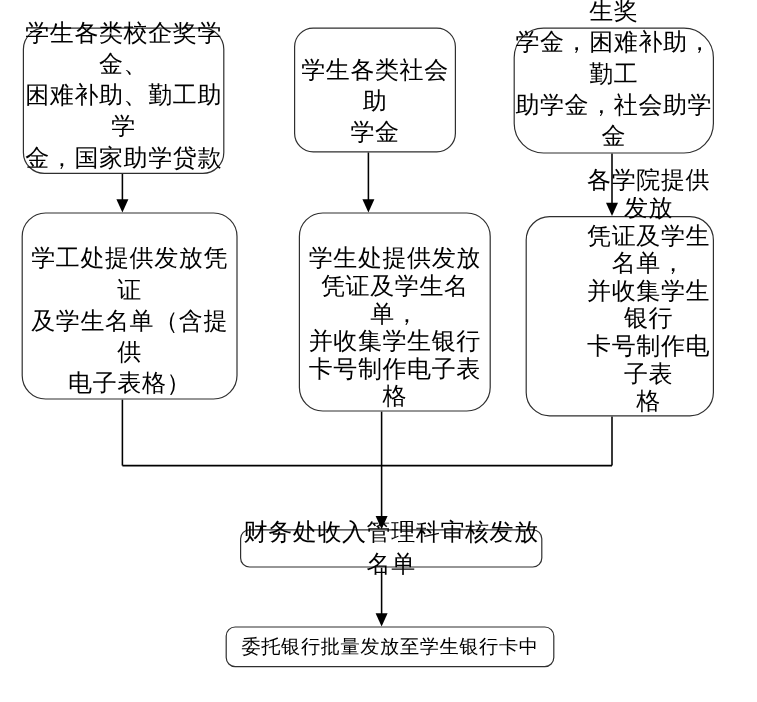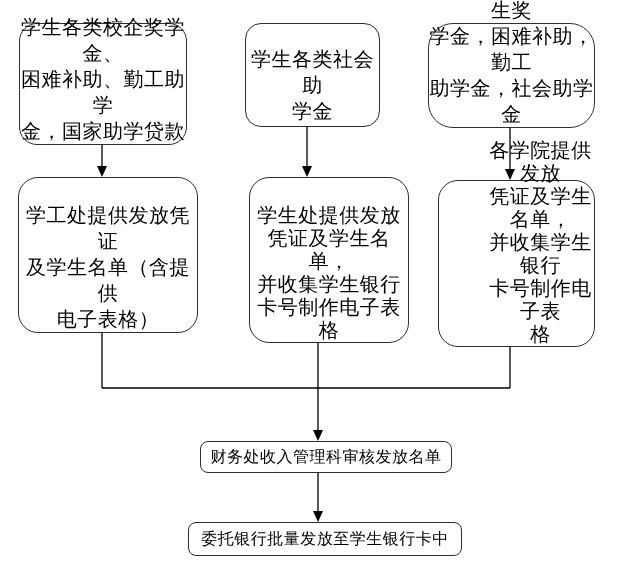--- a/index.html
+++ b/index.html
@@ -39,21 +39,21 @@
     letter-spacing: 0.5px;
     align-items: flex-end;
   }
   .node .label { white-space: pre-line; }
   .n-a { left: 19px;  top: 23px;  width: 168px; height: 122px; border-radius: 18px; padding-top: 11px; line-height: 26px; }
   .n-b { left: 245px; top: 23px;  width: 135px; height: 104px; border-radius: 16px; padding-top: 11px; line-height: 26px; font-family: Liberation Mono, monospace; }
   .n-c { left: 428px; top: 23px;  width: 167px; height: 105px; border-radius: 25px; padding-top: 9px;  line-height: 26px; font-family: Liberation Serif, serif; }
   .n-d { left: 18px;  top: 177px; width: 180px; height: 156px; border-radius: 20px; padding-top: 28px; line-height: 26px; }
   .n-e { left: 237px; top: 177px; width: 160px; height: 166px; border-radius: 20px; padding-top: 16px; line-height: 23px; margin-left: 12px; }
   .n-f { left: 438px; top: 180px; width: 157px; height: 167px; border-radius: 20px; padding-top: 15px; line-height: 23px; padding-left: 48px; }
-  .n-g { left: 200px; top: 441px; width: 252px; height: 32px;  border-radius: 8px; align-items: center; font-size: 16px; }
+  .n-g { left: 200px; top: 441px; width: 252px; height: 32px;  border-radius: 8px; align-items: center; font-size: 20px; }
   .n-h { left: 188px; top: 522px; width: 274px; height: 34px;  border-radius: 8px; align-items: center; font-size: 16px; text-align: right; }
 </style>
 </head>
 <body>
 
 <div class="stage">
 
   <svg class="connectors" viewBox="0 0 631 585" xmlns="http://www.w3.org/2000/svg">
 
     <line x1="102" y1="145" x2="102" y2="167"></line>

